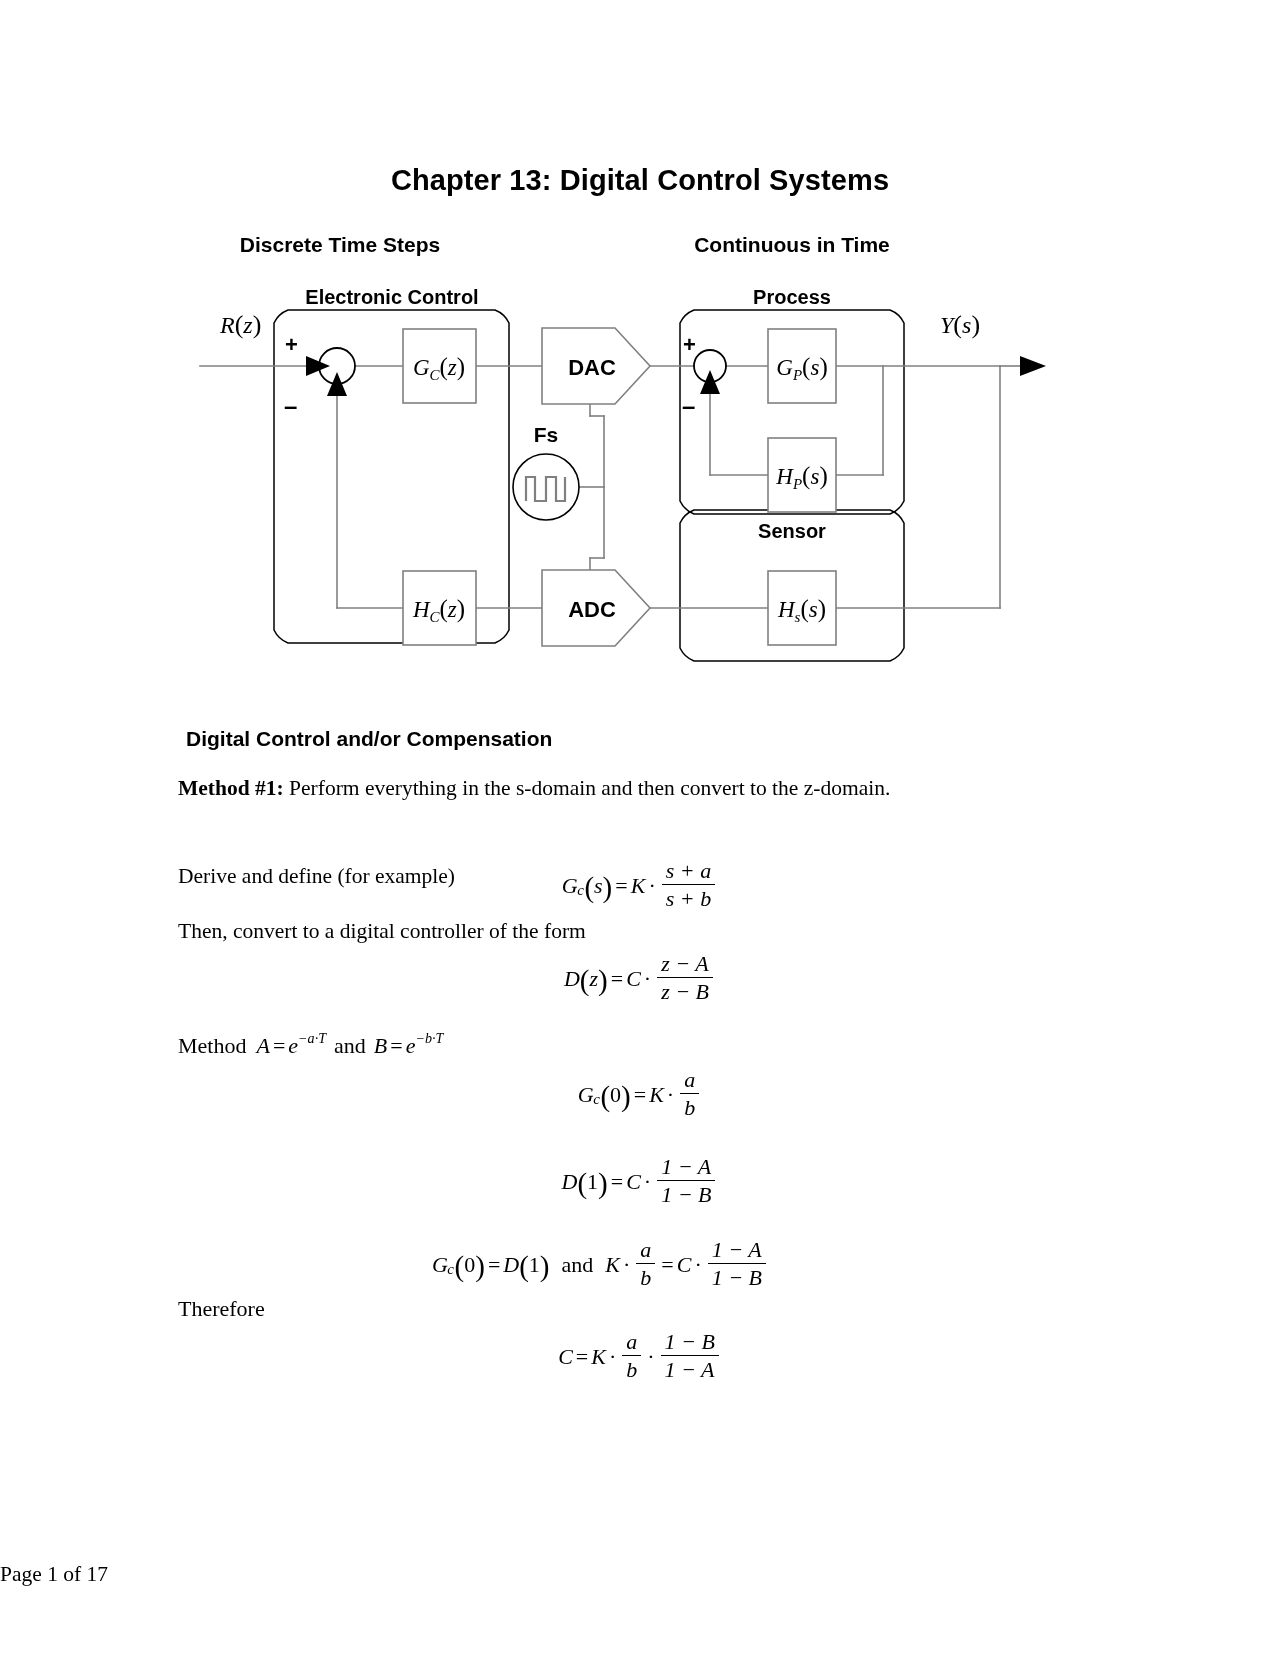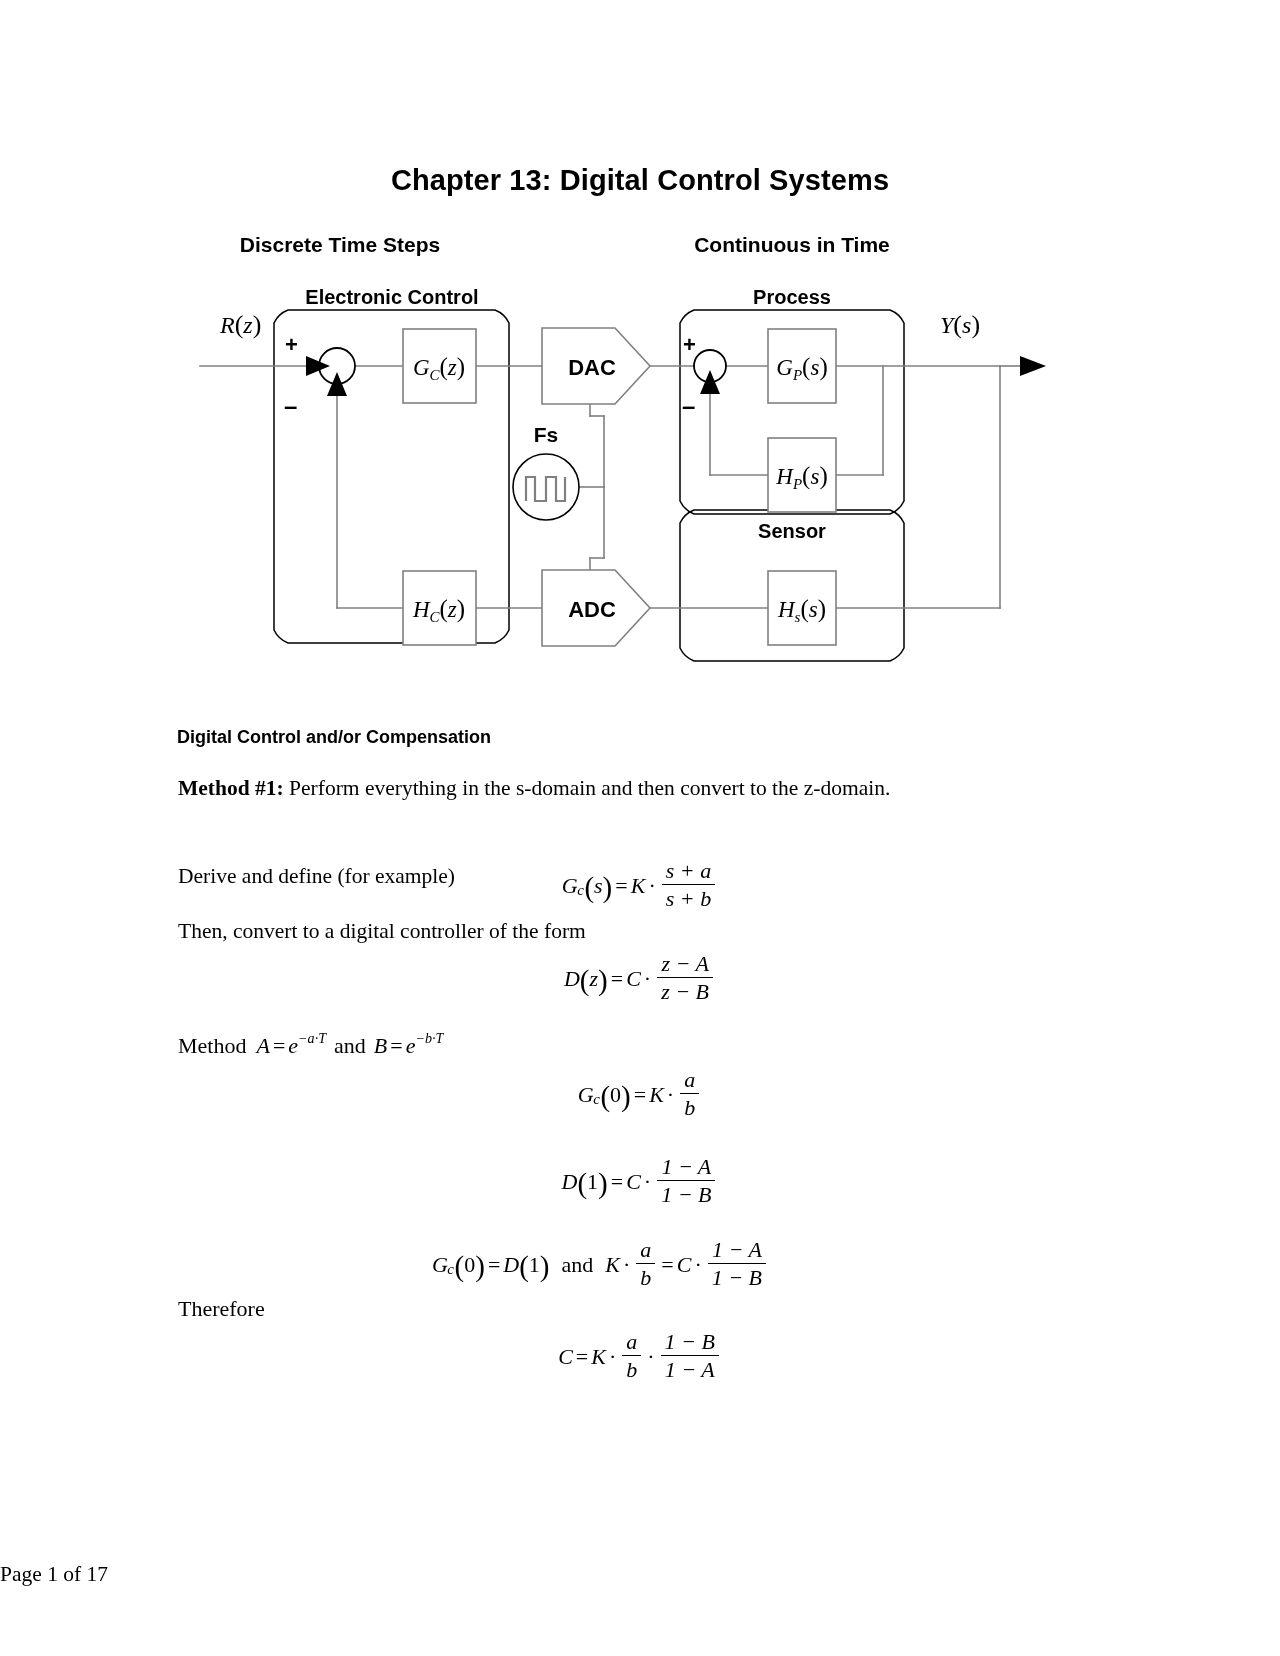--- a/index.html
+++ b/index.html
@@ -43,24 +43,24 @@
     top: 218px;
     width: 900px;
     height: 450px;
     text-decoration: underline;
   }
   .diagram svg { display: block; }
 
   
   .section-head {
     position: absolute;
-    left: 177px;
+    left: 186px;
     font-family: "Liberation Sans", sans-serif;
     font-weight: bold;
-    font-size: 18px;
+    font-size: 21px;
   }
   .para {
     position: absolute;
     left: 178px;
     font-family: "Liberation Serif", serif;
     font-size: 21.5px;
     white-space: nowrap;
   }
   .para b { font-weight: bold; font-family: Liberation Serif, serif; }
 
@@ -100,21 +100,20 @@
   .paren {
     font-style: normal;
     font-size: 1.32em;
     position: relative;
     top: 0.055em;
   }
 
   .frac {
     display: inline-flex;
     flex-direction: column;
-    align-items: center;
     vertical-align: middle;
     margin: 0 3px;
     position: relative;
     top: -0.02em;
   }
   .frac .num { padding: 0 4px 1px 4px; line-height: 1.12; }
   .frac .den { padding: 2px 4px 0 4px; line-height: 1.12; border-top: 1.6px solid #000; }
 
   .footer {
     position: absolute;

